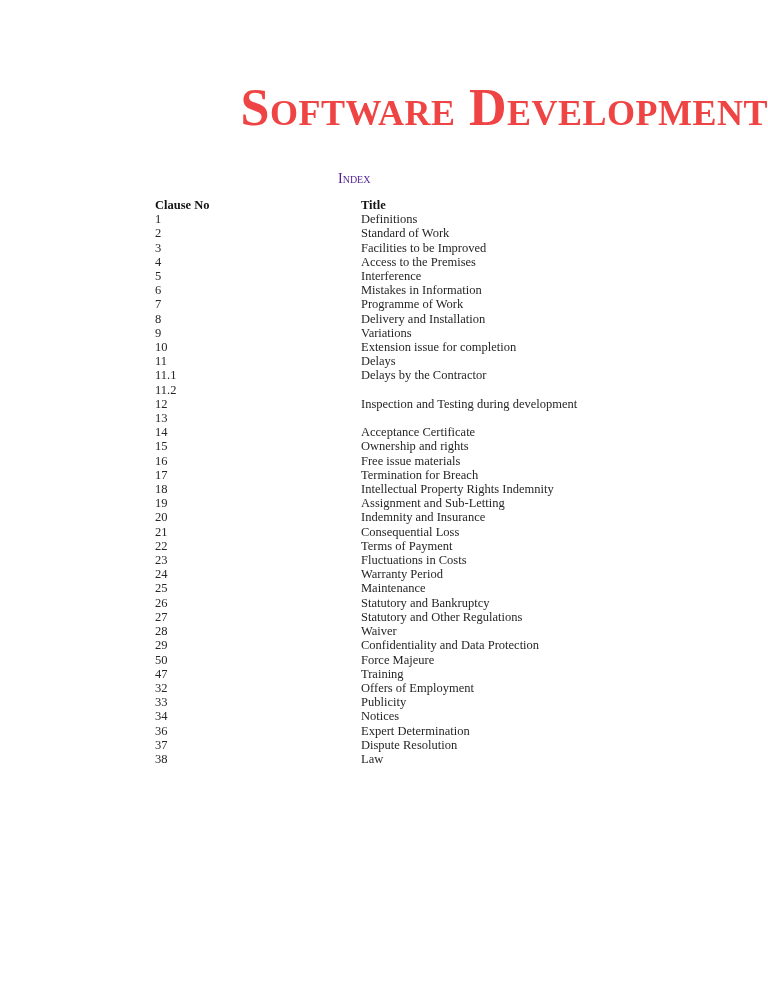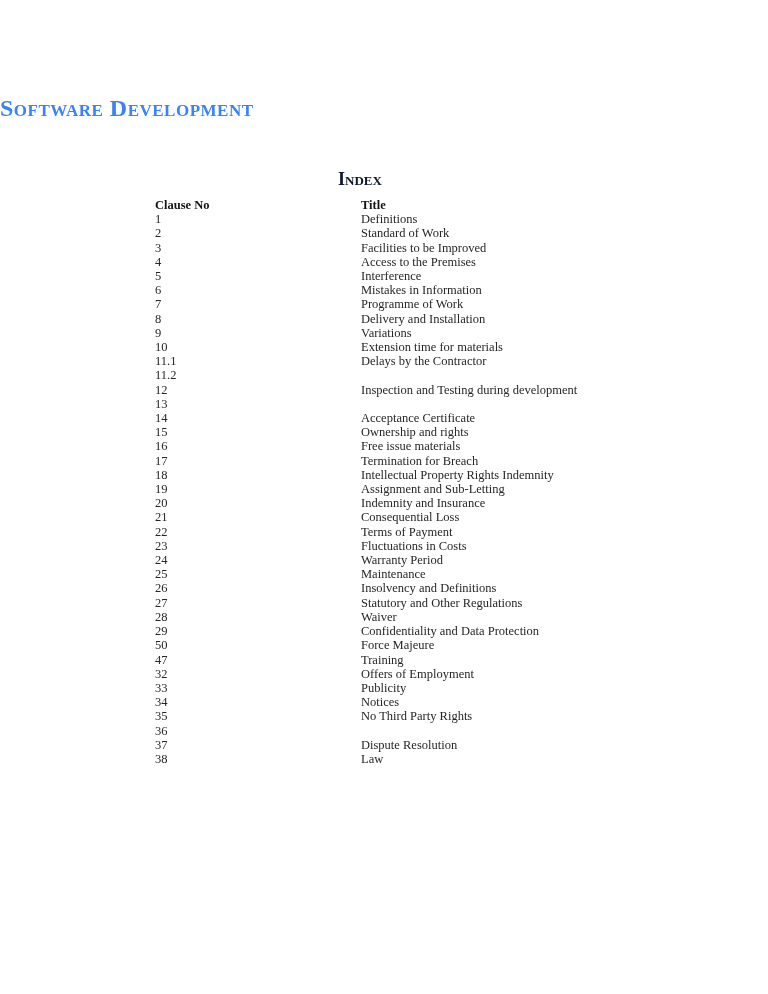--- a/index.html
+++ b/index.html
@@ -15,37 +15,37 @@
     overflow: hidden;
     font-family: "Liberation Serif", "DejaVu Serif", serif;
     color: #262626;
   }
   .doc-title {
     position: absolute;
     top: 86px;
     left: 0;
     width: 100%;
     margin: 0;
-    text-align: left;
-    font-size: 24px;
+    text-align: right;
+    font-size: 52px;
     line-height: 44px;
     font-weight: bold;
     font-variant: small-caps;
     letter-spacing: 0.5px;
-    color: #3b82f6;
+    color: #ef4444;
   }
   .index-heading {
     position: absolute;
     top: 171px;
     left: 338px;
-    font-size: 18px;
+    font-size: 14px;
     line-height: 16px;
-    font-weight: bold;
+    font-weight: normal;
     font-variant: small-caps;
-    color: #0f172a;
+    color: #4c1d95;
   }
   .index-table {
     position: absolute;
     top: 198px;
     left: 155px;
     right: 30px;
     font-size: 12.5px;
     line-height: 14.2px;
   }
   .row {
@@ -112,21 +112,25 @@
         <div class="row">
           <span class="col-no">8</span>
           <span class="col-title">Delivery and Installation</span>
         </div>
         <div class="row">
           <span class="col-no">9</span>
           <span class="col-title">Variations</span>
         </div>
         <div class="row">
           <span class="col-no">10</span>
-          <span class="col-title">Extension time for materials</span>
+          <span class="col-title">Extension issue for completion</span>
+        </div>
+        <div class="row">
+          <span class="col-no">11</span>
+          <span class="col-title">Delays</span>
         </div>
         <div class="row">
           <span class="col-no">11.1</span>
           <span class="col-title">Delays by the Contractor</span>
         </div>
         <div class="row">
           <span class="col-no">11.2</span>
         </div>
         <div class="row">
           <span class="col-no">12</span>
@@ -178,21 +182,21 @@
         <div class="row">
           <span class="col-no">24</span>
           <span class="col-title">Warranty Period</span>
         </div>
         <div class="row">
           <span class="col-no">25</span>
           <span class="col-title">Maintenance</span>
         </div>
         <div class="row">
           <span class="col-no">26</span>
-          <span class="col-title">Insolvency and Definitions</span>
+          <span class="col-title">Statutory and Bankruptcy</span>
         </div>
         <div class="row">
           <span class="col-no">27</span>
           <span class="col-title">Statutory and Other Regulations</span>
         </div>
         <div class="row">
           <span class="col-no">28</span>
           <span class="col-title">Waiver</span>
         </div>
         <div class="row">
@@ -213,25 +217,22 @@
         </div>
         <div class="row">
           <span class="col-no">33</span>
           <span class="col-title">Publicity</span>
         </div>
         <div class="row">
           <span class="col-no">34</span>
           <span class="col-title">Notices</span>
         </div>
         <div class="row">
-          <span class="col-no">35</span>
-          <span class="col-title">No Third Party Rights</span>
-        </div>
-        <div class="row">
           <span class="col-no">36</span>
+          <span class="col-title">Expert Determination</span>
         </div>
         <div class="row">
           <span class="col-no">37</span>
           <span class="col-title">Dispute Resolution</span>
         </div>
         <div class="row">
           <span class="col-no">38</span>
           <span class="col-title">Law</span>
         </div>
       </div>

